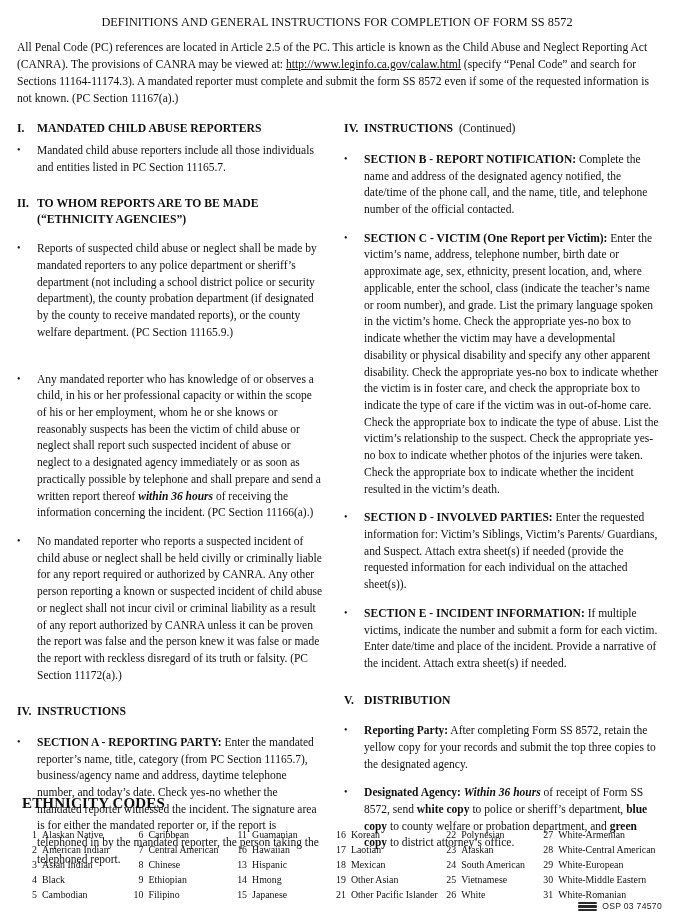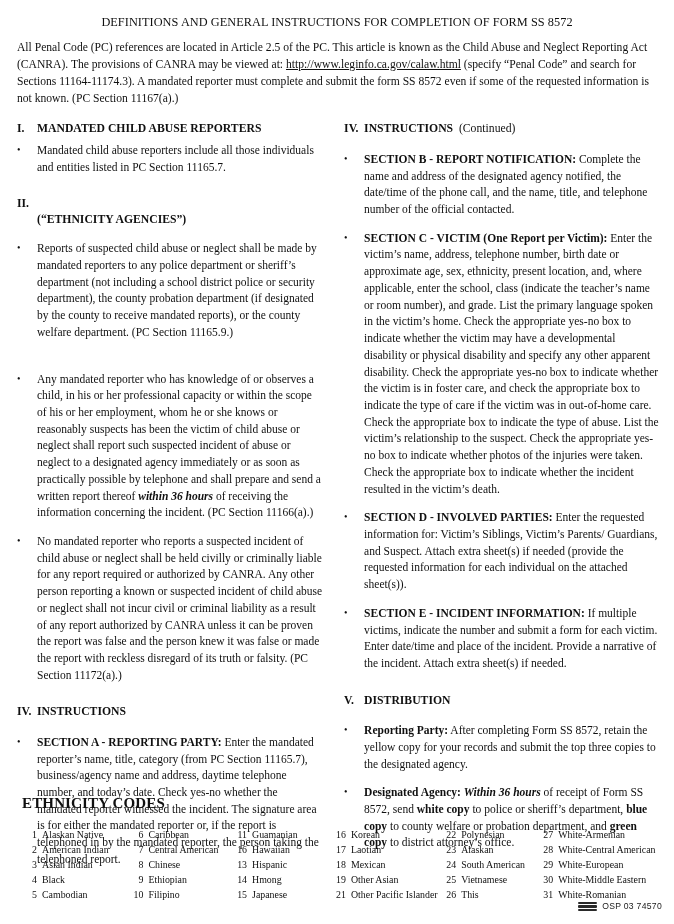--- a/index.html
+++ b/index.html
@@ -206,21 +206,21 @@
       <div class="bullet">
         <span class="dot">•</span>
         <span class="btext">Mandated child abuse reporters include all those individuals and entities listed in PC Section 11165.7.</span>
       </div>
 
       <div class="spacer-sm"></div>
 
       <div class="sec-head tight">
         <span class="num">II.</span>
         <span class="htext">
-          <br>
+          <span>TO WHOM REPORTS ARE TO BE MADE</span><br>
           <span>(“ETHNICITY AGENCIES”)</span>
         </span>
       </div>
       <div class="spacer-sm"></div>
       <div class="bullet">
         <span class="dot">•</span>
         <span class="btext">Reports of suspected child abuse or neglect shall be made by mandated reporters to any police department or sheriff’s department (not including a school district police or security department), the county probation department (if designated by the county to receive mandated reports), or the county welfare department. (PC Section 11165.9.)</span>
       </div>
 
       <div class="spacer-sm"></div>
@@ -401,21 +401,21 @@
           <div class="eth-row">
             <span class="ecode">24</span>
             <span class="elabel">South American</span>
           </div>
           <div class="eth-row">
             <span class="ecode">25</span>
             <span class="elabel">Vietnamese</span>
           </div>
           <div class="eth-row">
             <span class="ecode">26</span>
-            <span class="elabel">This</span>
+            <span class="elabel">White</span>
           </div>
         </div>
         <div class="eth-col eth-col-5">
           <div class="eth-row">
             <span class="ecode">27</span>
             <span class="elabel">White-Armenian</span>
           </div>
           <div class="eth-row">
             <span class="ecode">28</span>
             <span class="elabel">White-Central American</span>

